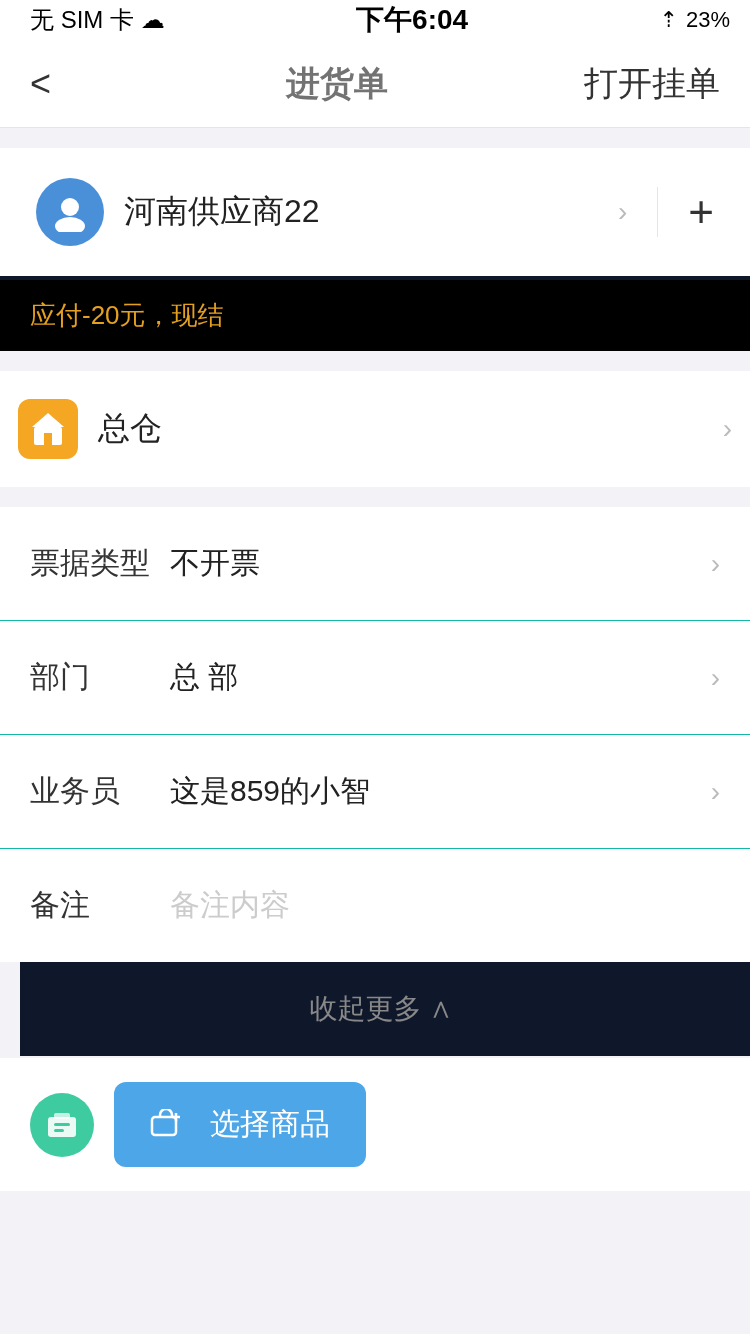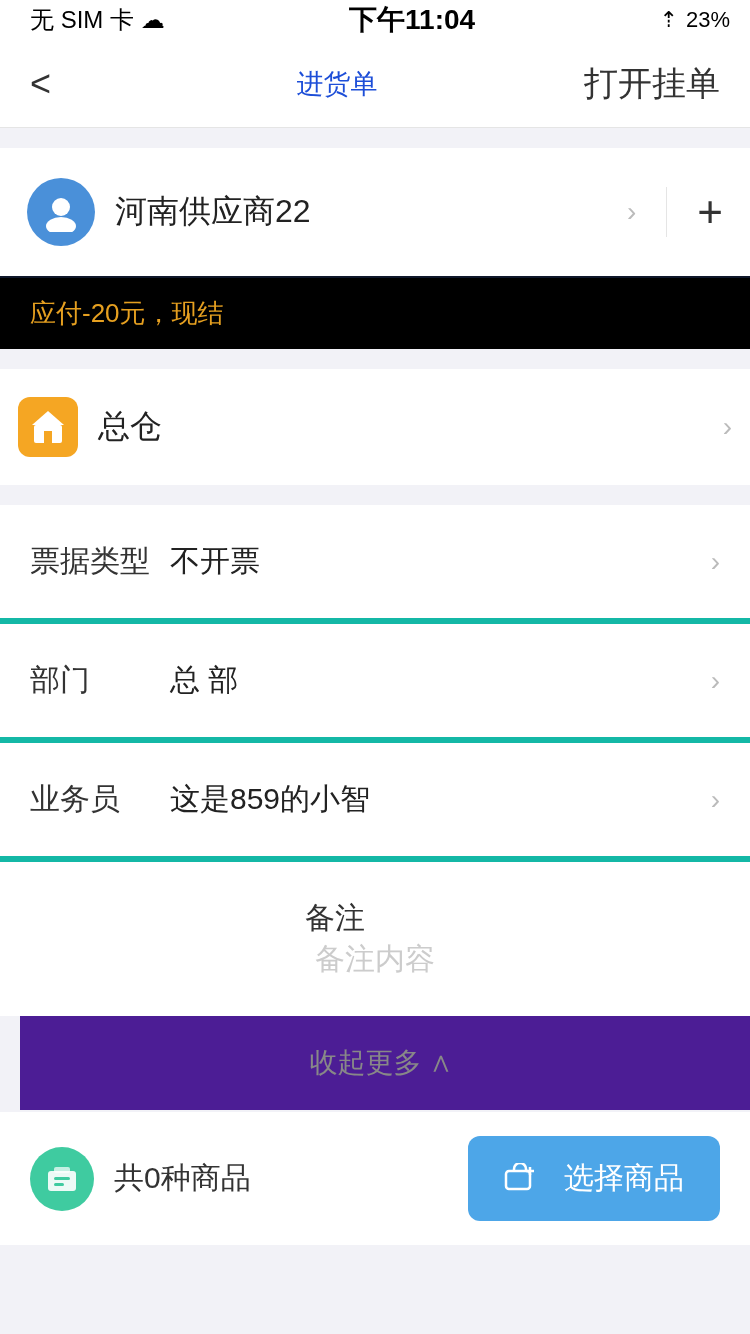--- a/index.html
+++ b/index.html
@@ -37,23 +37,23 @@
       padding: 0 30px;
       border-bottom: 1px solid #e5e5e5;
     }
     .nav-back {
       font-size: 36px;
       color: #333;
       cursor: pointer;
       width: 60px;
     }
     .nav-title {
-      font-size: 27px;
-      font-weight: 400;
-      color: #1d4ed8;
+      font-size: 34px;
+      font-weight: 700;
+      color: #737373;
     }
     .nav-action {
       font-size: 34px;
       color: #333;
       cursor: pointer;
     }
 
     
     .content {
       background: #f2f2f7;
@@ -62,23 +62,23 @@
     
     .section {
       background: #fff;
       margin-top: 20px;
     }
 
     
     .supplier-row {
       display: flex;
       align-items: center;
-      padding: 30px 27px;
-      background: #fff;
-      border-bottom: 2px solid #0f172a;
+      padding: 30px 36px;
+      background: #fff;
+      border-bottom: 4px solid #0f172a;
     }
     .supplier-avatar {
       width: 68px;
       height: 68px;
       border-radius: 50%;
       background: #4a90d9;
       display: flex;
       align-items: center;
       justify-content: center;
       margin-right: 20px;
@@ -147,26 +147,25 @@
 
     
     .form-section {
       background: #fff;
       margin-top: 20px;
     }
     .form-row {
       display: flex;
       align-items: center;
       padding: 36px 30px;
-      border-bottom: 6px solid #14b8a6;
+      border-bottom: 1px solid #14b8a6;
       cursor: pointer;
     }
     .form-row:last-child {
       border-bottom: none;
-      flex-direction: column;
     }
     .form-label {
       width: 140px;
       font-size: 30px;
       color: #333;
       flex-shrink: 0;
     }
     .form-value {
       flex: 1;
       font-size: 30px;
@@ -179,21 +178,21 @@
       font-size: 28px;
       color: #bbb;
     }
 
     
     .collapse-row {
       display: flex;
       align-items: flex-end;
       justify-content: center;
       padding: 28px 30px;
-      background: #4c1d95;
+      background: #0f172a;
       font-size: 28px;
       color: #888;
       cursor: pointer;
       margin-left: 20px;
     }
     .collapse-row span { margin-right: 8px; }
 
     
     .bottom-bar {
       background: #fff;
@@ -237,21 +236,21 @@
       height: 300px;
     }
   </style>
 </head>
 <body>
 
 <div class="status-bar">
   <div class="status-left">
     <span>无 SIM 卡 ☁</span>
   </div>
-  <div class="status-center">下午11:04</div>
+  <div class="status-center">下午6:04</div>
   <div class="status-right">
     <span>⇡</span>
     <span>23%</span>
   </div>
 </div>
 
 <div class="nav-bar">
   <div class="nav-back">&lt;</div>
   <div class="nav-title">进货单</div>
   <div class="nav-action">打开挂单</div>
@@ -317,21 +316,20 @@
 
   <div class="bottom-bar">
     <div class="product-icon">
       <svg width="36" height="36" viewBox="0 0 36 36" fill="none" xmlns="http://www.w3.org/2000/svg">
         <rect x="4" y="10" width="28" height="20" rx="3" fill="white" opacity="0.9"></rect>
         <rect x="10" y="6" width="16" height="6" rx="2" fill="white" opacity="0.7"></rect>
         <rect x="10" y="16" width="16" height="3" rx="1.5" fill="#3fcba0"></rect>
         <rect x="10" y="22" width="10" height="3" rx="1.5" fill="#3fcba0"></rect>
       </svg>
     </div>
-    <div class="product-count">共0种商品</div>
     <button class="select-btn">
       <svg width="32" height="32" viewBox="0 0 32 32" fill="none" xmlns="http://www.w3.org/2000/svg">
         <rect x="2" y="8" width="24" height="18" rx="3" stroke="white" stroke-width="2.5" fill="none"></rect>
         <path d="M10 8V6a6 6 0 0112 0v2" stroke="white" stroke-width="2.5" fill="none"></path>
         <line x1="26" y1="4" x2="26" y2="12" stroke="white" stroke-width="2.5"></line>
         <line x1="22" y1="8" x2="30" y2="8" stroke="white" stroke-width="2.5"></line>
       </svg>
       <span>选择商品</span>
     </button>
   </div>

